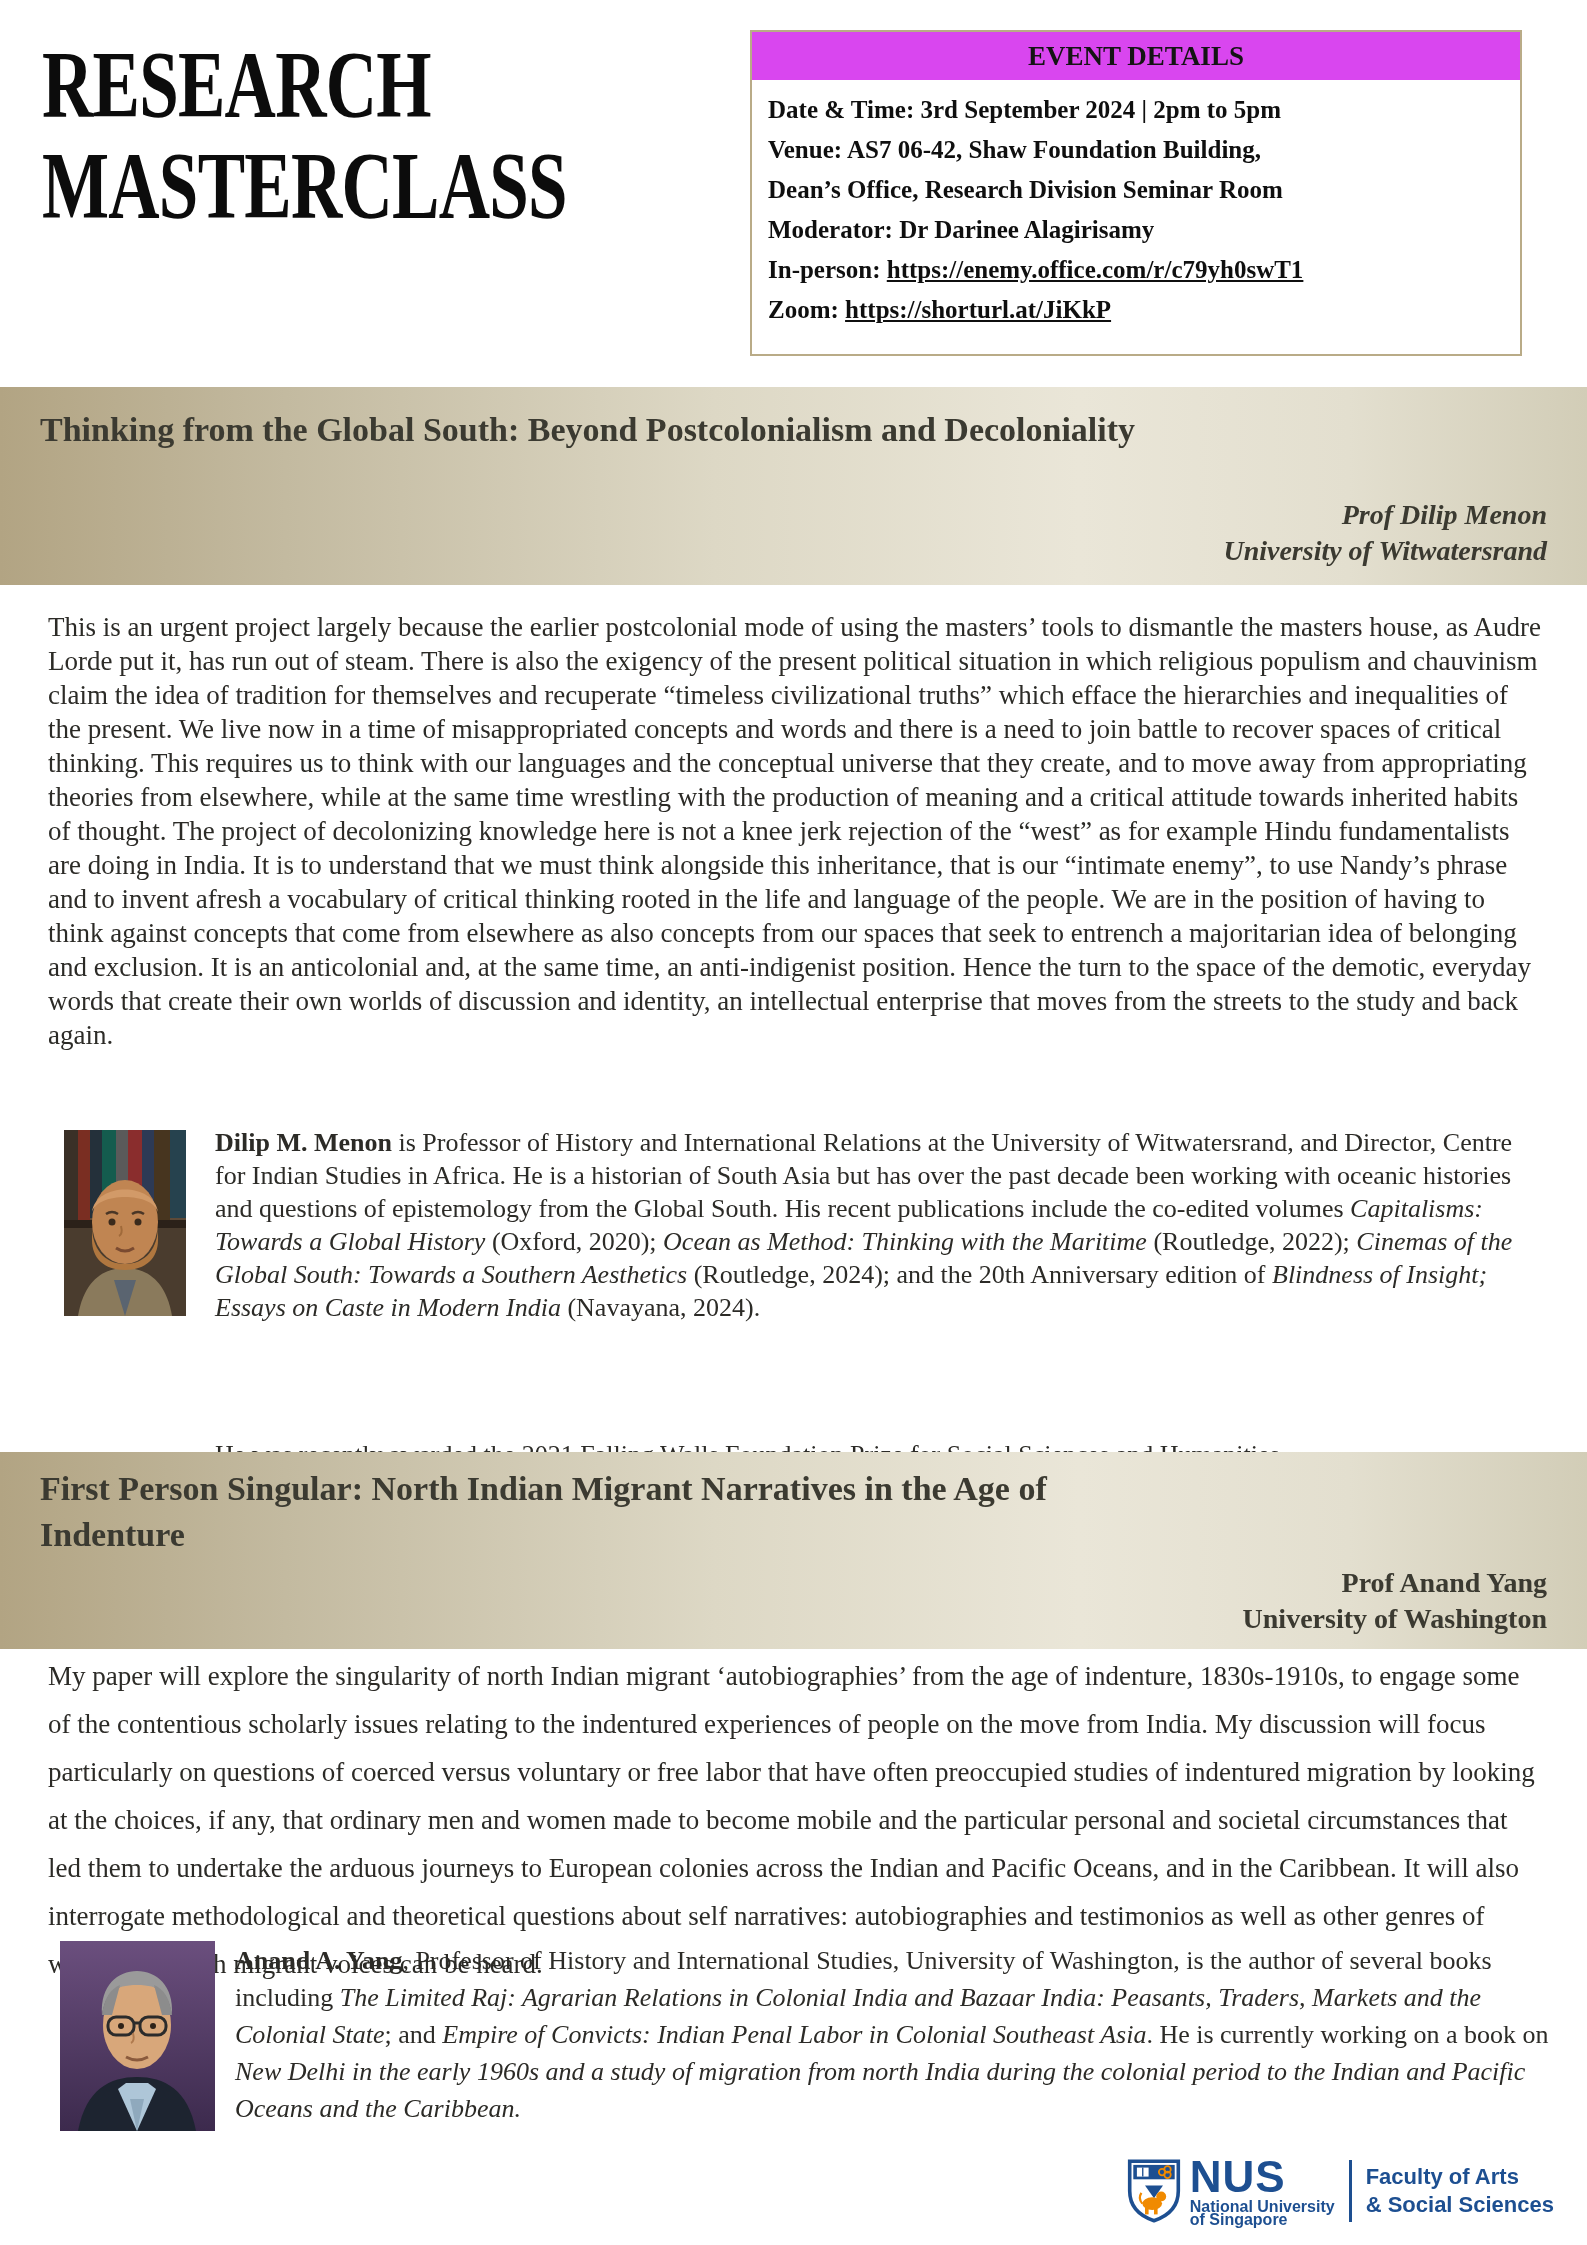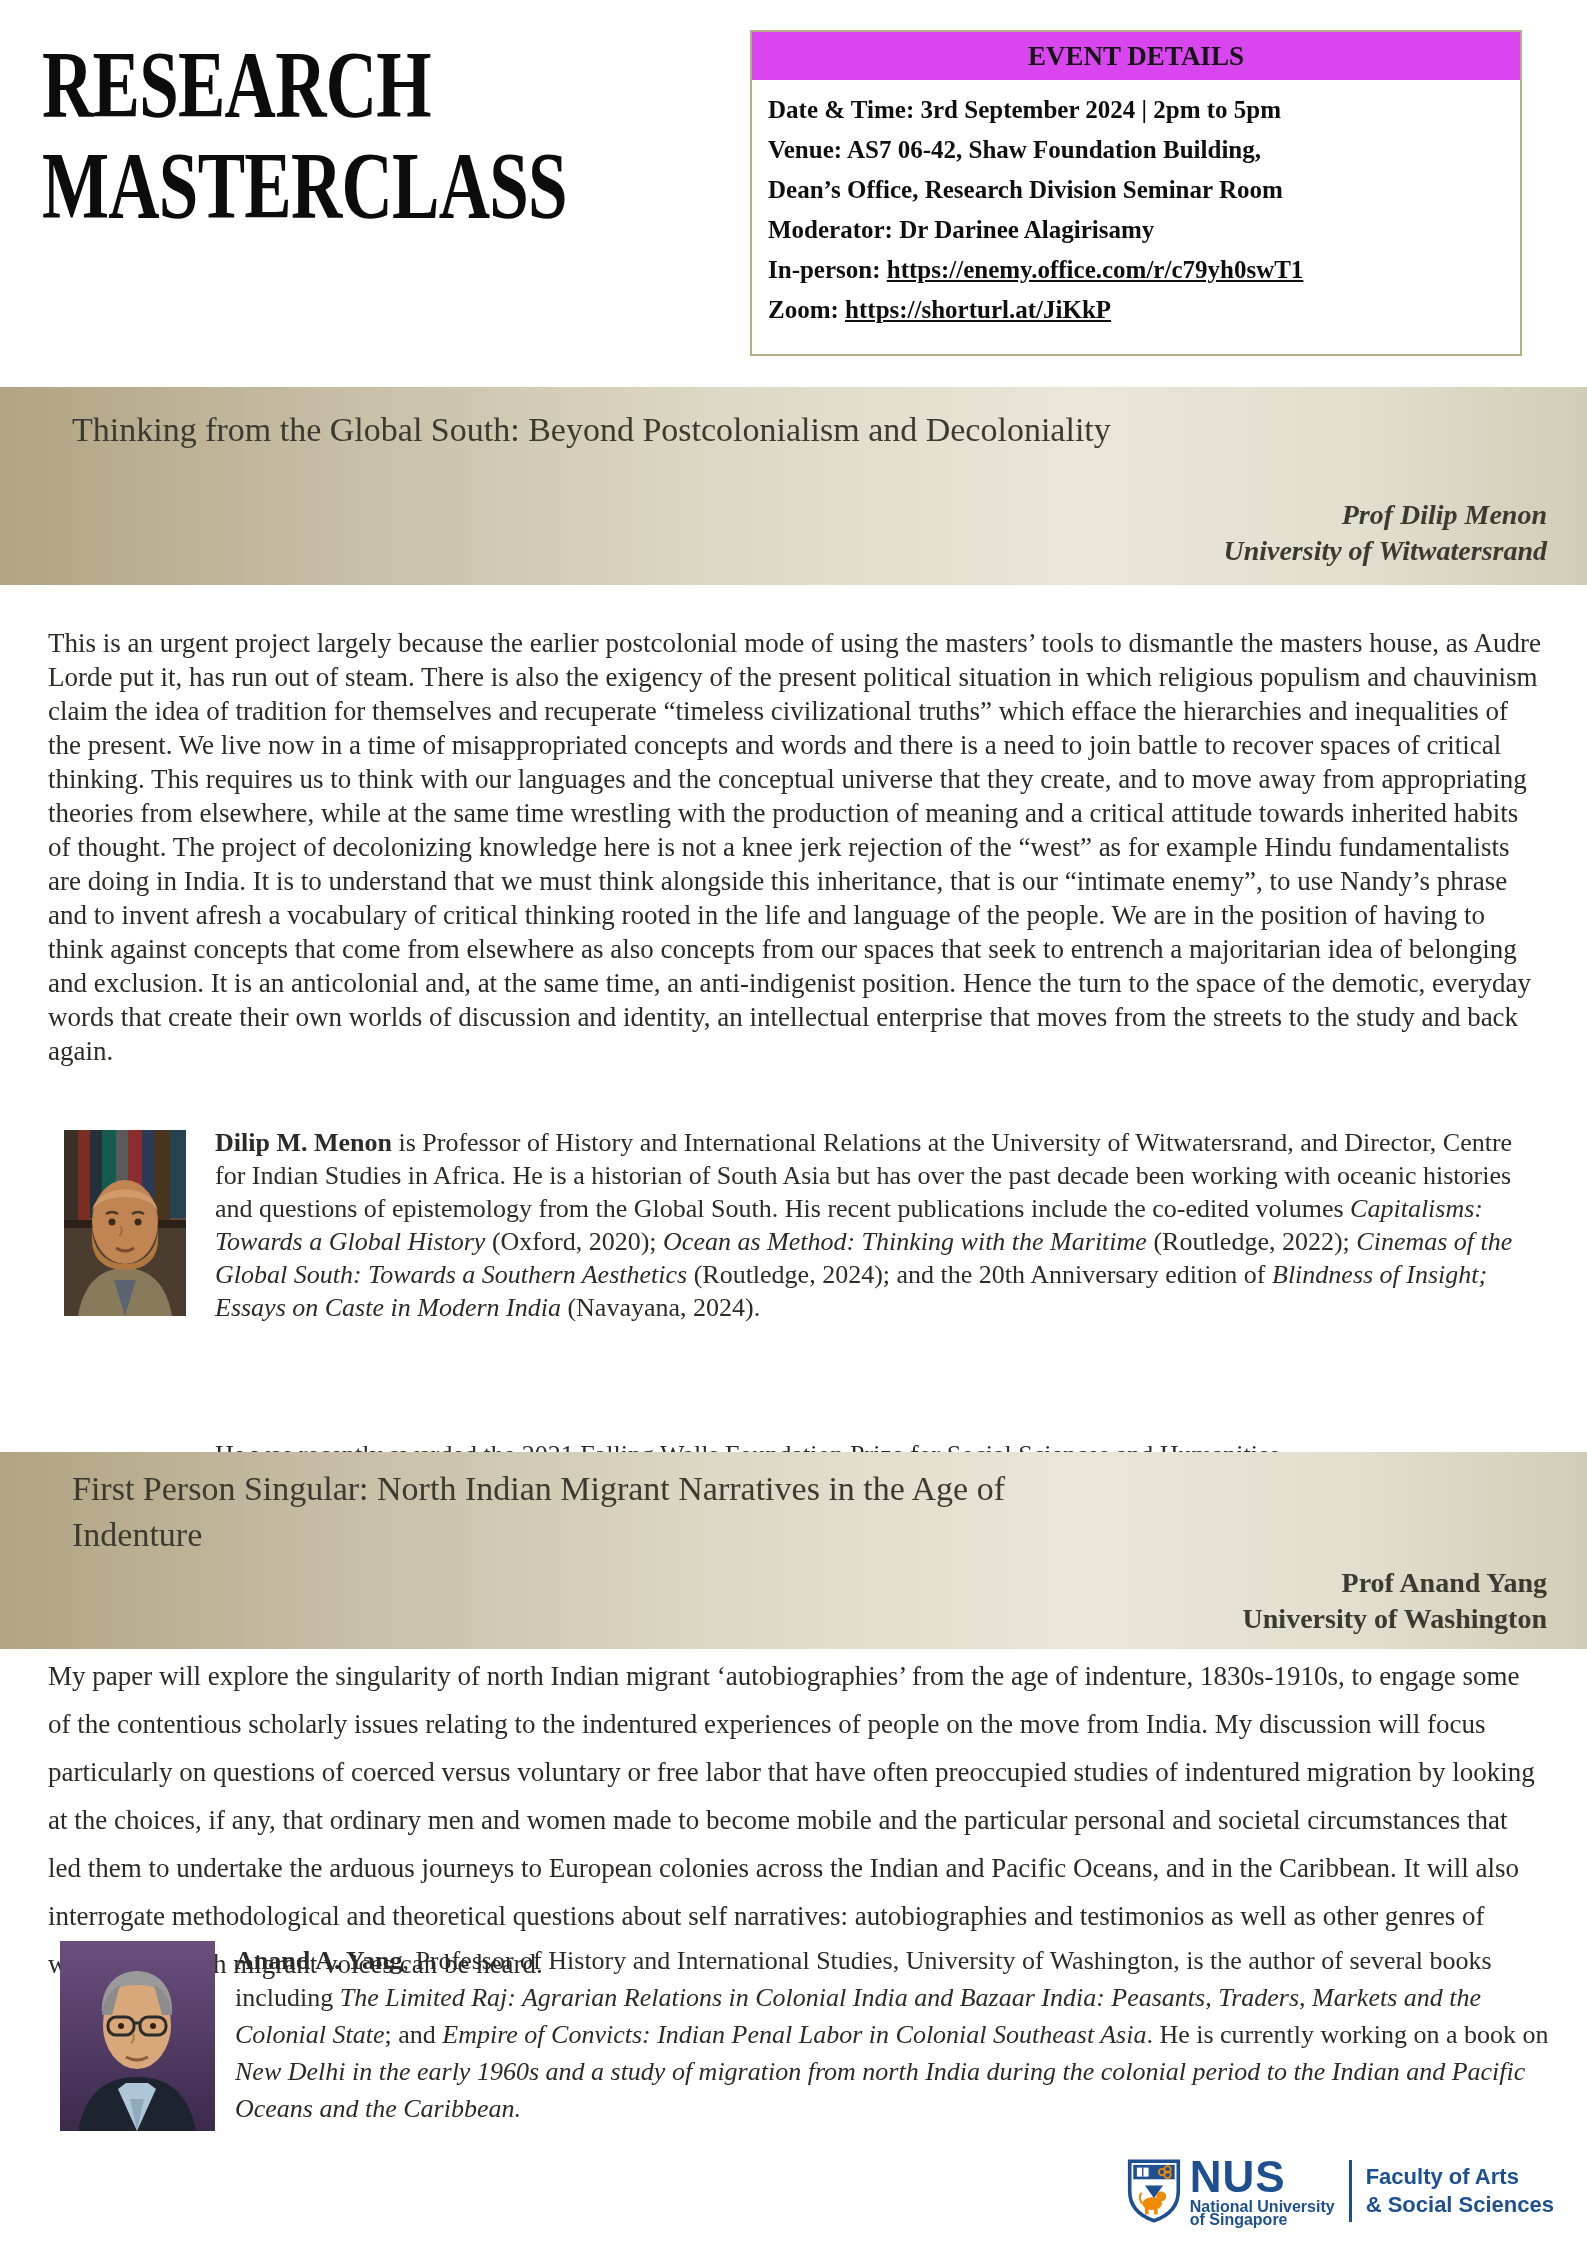--- a/index.html
+++ b/index.html
@@ -17,31 +17,31 @@
   .event-head{height:48px;line-height:48px;background:#d946ef;text-align:center;
               font-weight:bold;font-size:27px;color:#141414;}
   .event-body{padding:10px 0 0 16px;font-weight:bold;font-size:25px;line-height:40px;color:#0f0f0f;}
   .ev-link{color:#0f0f0f;text-decoration:underline;cursor:pointer;}
 
   
   .banner{position:absolute;left:0;width:1587px;
           background:linear-gradient(90deg,#b2a483 0%,#c3baa0 18%,#ddd8c5 45%,#eae6d8 68%,#e3dfcf 85%,#d2cdb7 100%);}
   .banner1{top:387px;height:198px;}
   .banner2{top:1452px;height:197px;}
-  .banner-title{position:absolute;left:40px;top:20px;font-size:34px;font-weight:normal;
-                color:#3b3a31;line-height:46px;margin-left:32px;}
+  .banner-title{position:absolute;left:40px;top:20px;font-size:34px;font-weight:bold;
+                color:#3b3a31;line-height:46px;}
   .banner2 .banner-title{top:14px;}
   .banner-speaker{position:absolute;right:40px;bottom:16px;text-align:right;font-size:28px;
                   font-weight:bold;color:#3b3a31;line-height:36px;}
   .banner1 .banner-speaker{font-style:italic;}
   .banner2 .banner-speaker{bottom:12px;}
 
   
   .abstract{position:absolute;left:48px;width:1497px;margin:0;font-size:27px;color:#2c2b27;}
-  .a1{top:610px;line-height:34px;margin-top:16px;}
+  .a1{top:610px;line-height:34px;}
   .a2{top:1652px;line-height:48px;}
 
   
   .photo{position:absolute;}
   .photo svg{display:block;width:100%;height:100%;}
   .p1{left:64px;top:1130px;width:122px;height:186px;}
   .p2{left:60px;top:1941px;width:155px;height:190px;}
   .bio{position:absolute;font-size:26px;color:#2c2b27;}
   .b1{left:215px;top:1126px;width:1333px;line-height:33px;}
   .b2{left:235px;top:1942px;width:1315px;line-height:37px;}

